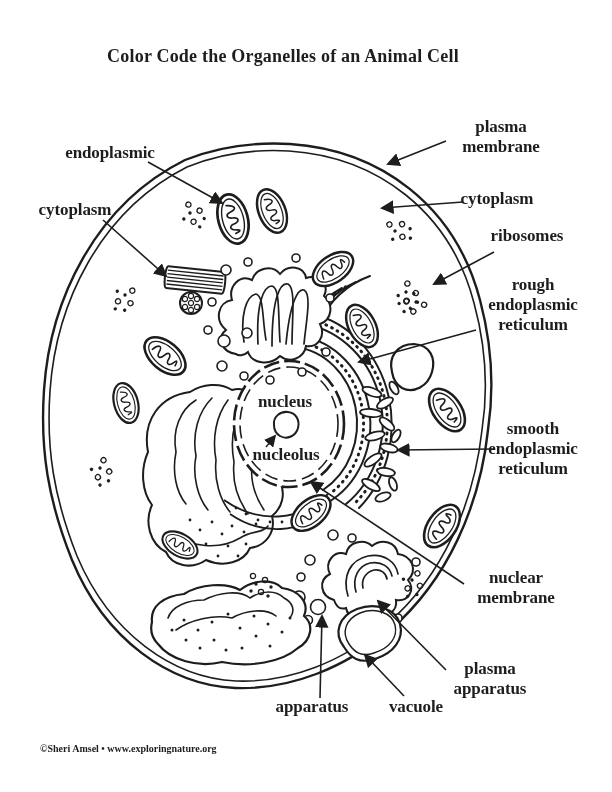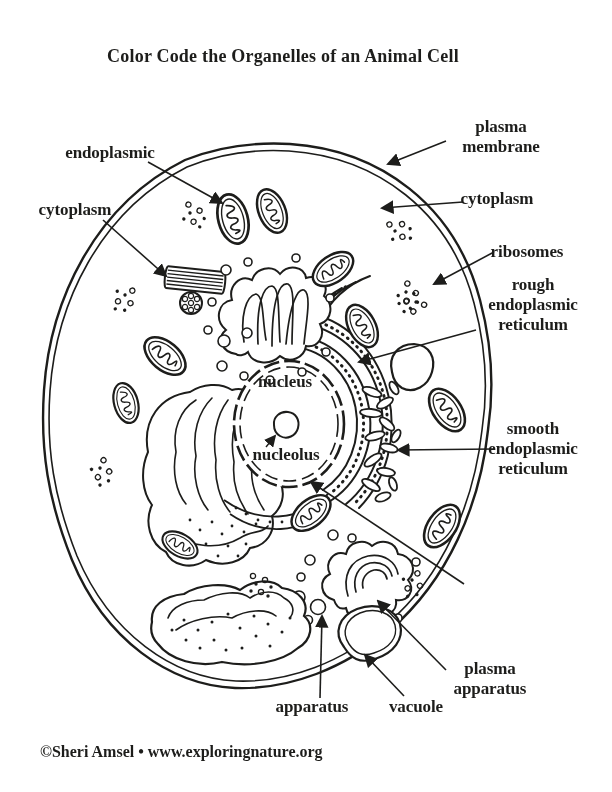--- a/index.html
+++ b/index.html
@@ -4,21 +4,21 @@
 <style>
   html,body{margin:0;padding:0;}
   body{width:612px;height:792px;background:#ffffff;position:relative;overflow:hidden;
        font-family:"Liberation Serif", serif;color:#1d1d1b;}
   .page{position:absolute;inset:0;}
   .title{position:absolute;top:46px;left:0;width:566px;text-align:center;
          font-size:18px;font-weight:bold;letter-spacing:.2px;}
   svg{position:absolute;top:0;left:0;}
   .lbl{position:absolute;transform:translate(-50%,-50%);font-size:17px;font-weight:bold;
        line-height:1.18;text-align:center;white-space:pre-line;letter-spacing:-.1px;}
-  .footer{position:absolute;left:40px;top:743px;font-size:16px;font-weight:bold;}
+  .footer{position:absolute;left:40px;top:743px;font-size:10px;font-weight:bold;}
 </style>
 </head>
 <body>
 
 <div class="page">
 
 <div class="title">Color Code the Organelles of an Animal Cell</div>
 
 <svg width="612" height="792" viewBox="0 0 612 792">
   <defs>
@@ -260,28 +260,29 @@
     <path d="M 446,670 L 378,601" marker-end="url(#ah)"></path>
     <path d="M 404,696 L 365,655" marker-end="url(#ah)"></path>
     <path d="M 320,698 L 322,616" marker-end="url(#ah)"></path>
   </g>
 </svg>
 
 <div class="lbl" style="left:110px;top:153px">endoplasmic</div>
 <div class="lbl" style="left:75px;top:210px">cytoplasm</div>
 <div class="lbl" style="left:501px;top:137px">plasma membrane</div>
 <div class="lbl" style="left:497px;top:199px">cytoplasm</div>
-<div class="lbl" style="left:527px;top:252px">ribosomes</div>
+<div class="lbl" style="left:527px;top:236px">ribosomes</div>
 <div class="lbl" style="left:533px;top:305px">rough
 endoplasmic
 reticulum</div>
 <div class="lbl" style="left:533px;top:449px">smooth
 endoplasmic
 reticulum</div>
+<div class="lbl" style="left:516px;top:588px">nuclear membrane</div>
 <div class="lbl" style="left:490px;top:679px">plasma apparatus</div>
 <div class="lbl" style="left:416px;top:707px">vacuole</div>
 <div class="lbl" style="left:312px;top:707px">apparatus</div>
-<div class="lbl" style="left:285px;top:382px">nucleus</div>
+<div class="lbl" style="left:285px;top:402px">nucleus</div>
 <div class="lbl" style="left:286px;top:455px">nucleolus</div>
 
 <div class="footer">©Sheri Amsel • www.exploringnature.org</div>
 
 </div>
 
 </body></html>

